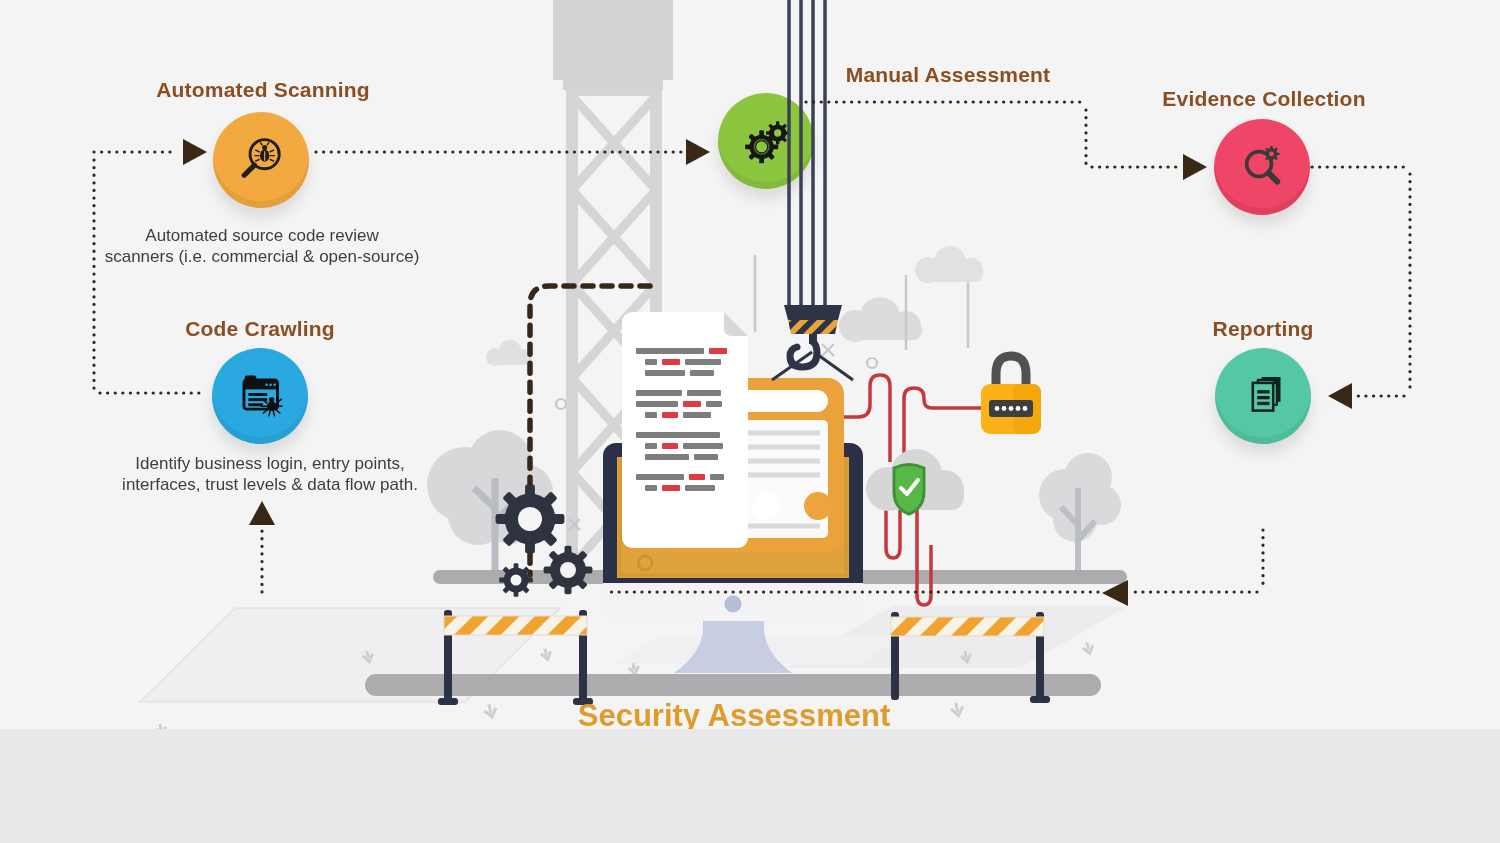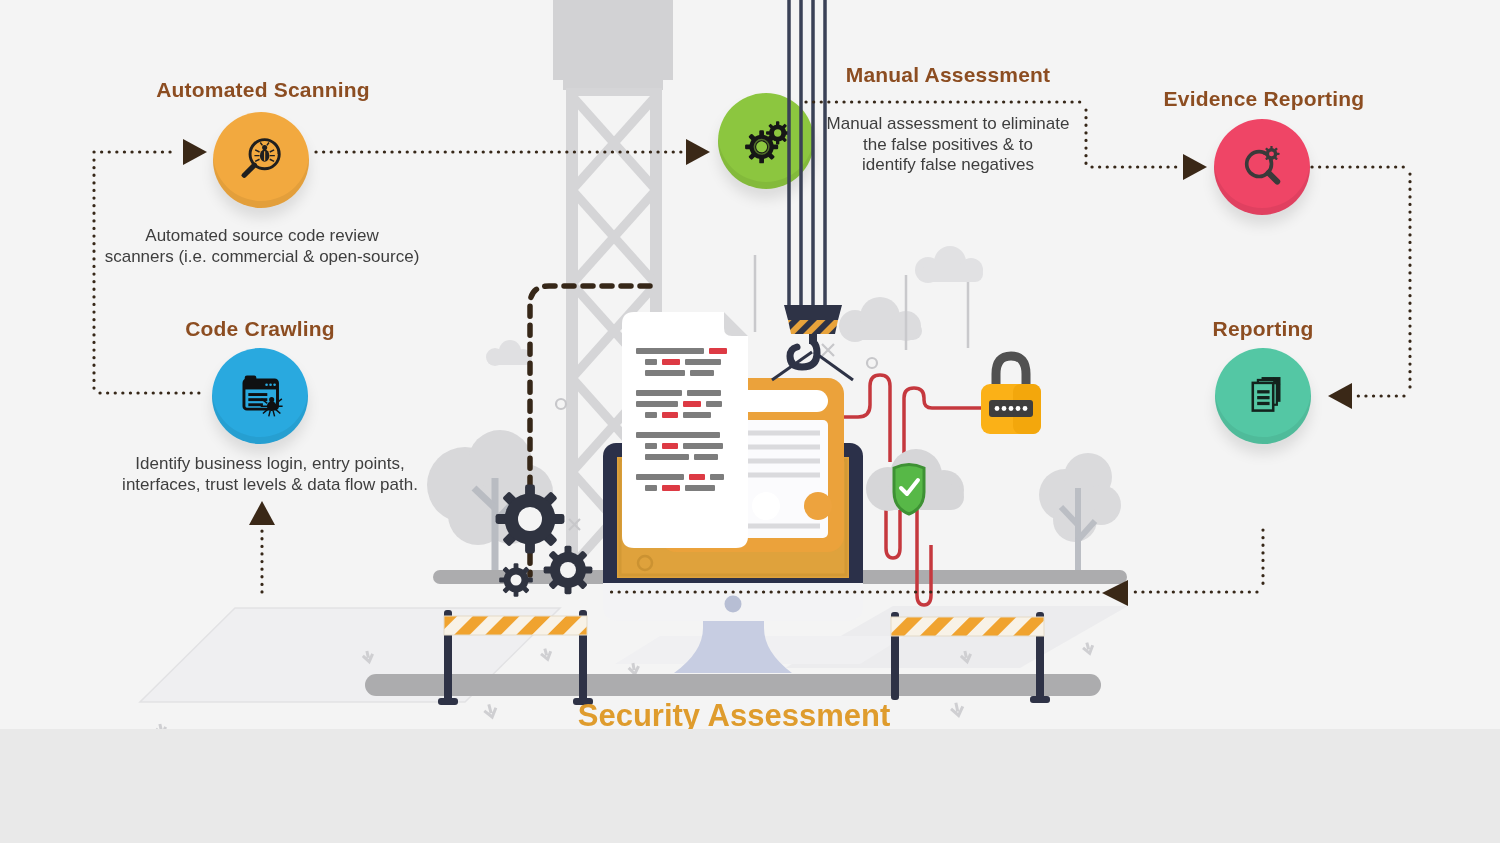--- a/index.html
+++ b/index.html
@@ -278,25 +278,22 @@
     <svg width="70" height="70" viewBox="0 0 96 96">
       <g fill="#161616">
         <use href="#gear" transform="translate(42,56) scale(.54)"></use>
         <use href="#gear" transform="translate(64,37) scale(.38)"></use>
       </g>
       <circle cx="42" cy="56" r="7.5" fill="#8CC63F"></circle>
       <circle cx="42" cy="56" r="10" fill="none" stroke="#8CC63F" stroke-width="2" opacity=".5"></circle>
       <circle cx="64" cy="37" r="5" fill="#8CC63F"></circle>
     </svg>
   </div>
-  <div class="step-desc" style="left:948px;top:114px">Manual assessment to eliminate
-the false positives &amp; to
-identify false negatives</div>
-
-  <div class="step-label" style="left:1264px;top:87px">Evidence Reporting</div>
+
+  <div class="step-label" style="left:1264px;top:87px">Evidence Collection</div>
   <div class="step-circle" style="left:1214px;top:119px;background:#EF4566">
     <svg width="70" height="70" viewBox="0 0 96 96">
       <circle cx="44" cy="44" r="17" fill="none" stroke="#3A3A3A" stroke-width="5"></circle>
       <line x1="57" y1="56" x2="69" y2="68" stroke="#3A3A3A" stroke-width="8" stroke-linecap="round"></line>
       <g fill="#3A3A3A">
         <use href="#gear" transform="translate(61,30) scale(.26)"></use>
       </g>
       <circle cx="61" cy="30" r="3.4" fill="#EF4566"></circle>
     </svg>
   </div>

